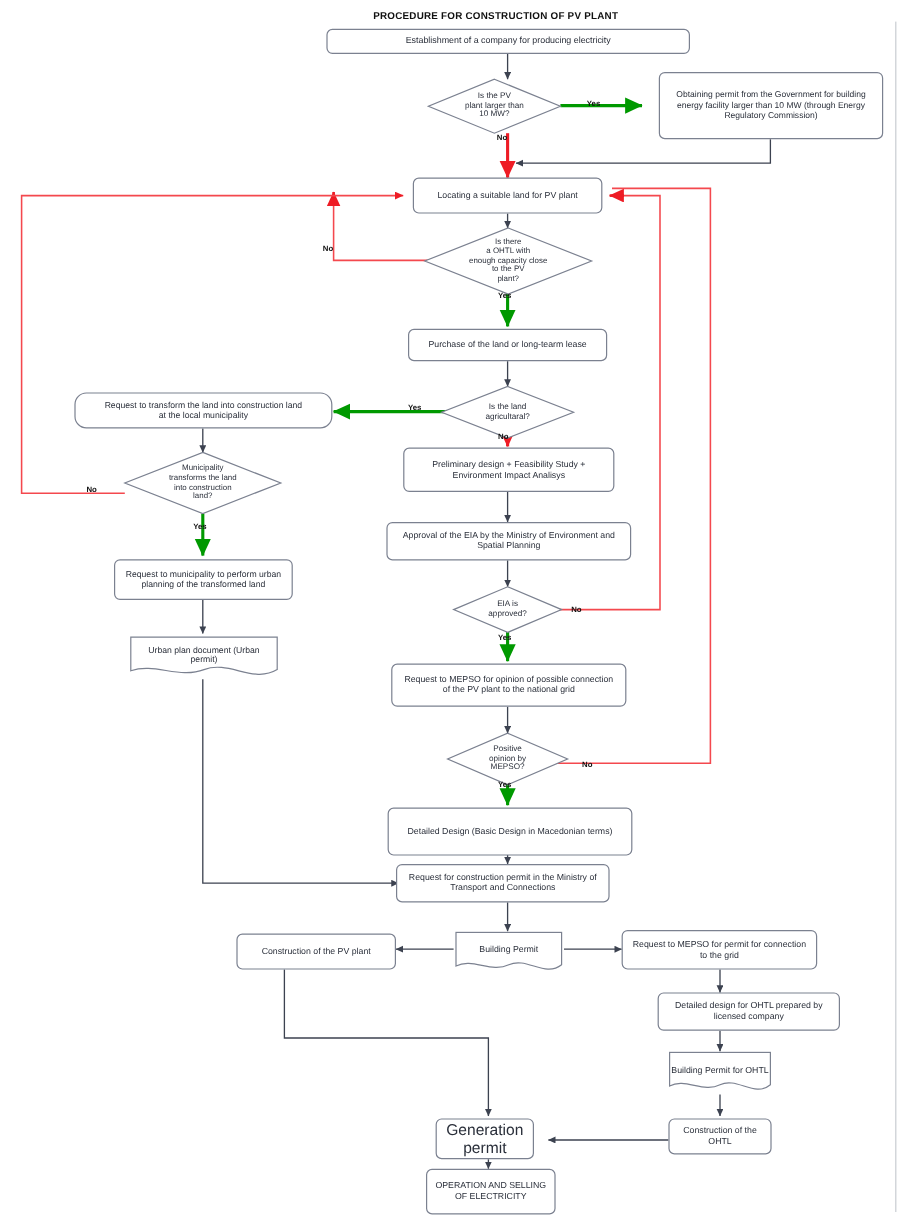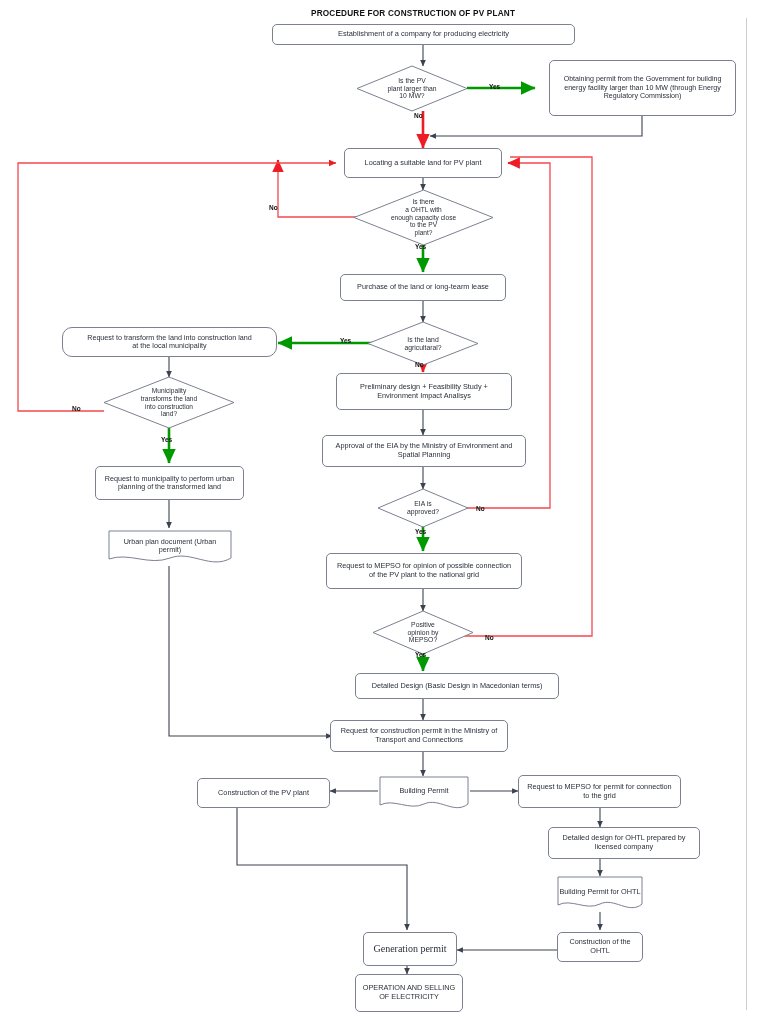--- a/index.html
+++ b/index.html
@@ -195,21 +195,21 @@
 
   <div class="dia" style="left:373px;top:611px;width:100px;height:43px;">
     <svg width="100" height="43">
         <polygon points="50,0 100,21.5 50,43 0,21.5" fill="#ffffff" stroke="#7b8190" stroke-width="1"></polygon>
       </svg>
     <div class="dtxt" style="font-size:6.8px;white-space:pre-line;">Positive
 opinion by
 MEPSO?</div>
   </div>
 
-  <div class="node proc" style="left:323px;top:673px;width:204px;height:26px;font-size:7.3px;padding:0 5px;margin-left:32px;">Detailed Design (Basic Design in Macedonian terms)</div>
+  <div class="node proc" style="left:323px;top:673px;width:204px;height:40px;font-size:7.3px;padding:0 5px;">Detailed Design (Basic Design in Macedonian terms)</div>
 
   <div class="node proc" style="left:330px;top:720px;width:178px;height:32px;font-size:7.3px;padding:0 5px;">Request for construction permit in the Ministry of Transport and Connections</div>
 
   <div class="doc" style="left:378px;top:776px;width:92px;height:37px;">
     <svg width="92" height="37" viewBox="0 0 92 37">
       <path d="M2,1 H90 V28 C76,39 61,21 46,28 C31,35 16,22 2,29 Z" fill="#ffffff" stroke="#7b8190" stroke-width="1"></path>
     </svg>
     <div class="dctxt" style="font-size:7.3px;top:5px;height:20px;">Building Permit</div>
   </div>
 
@@ -221,21 +221,21 @@
 
   <div class="doc" style="left:556px;top:876px;width:88px;height:37px;">
     <svg width="88" height="37" viewBox="0 0 88 37">
       <path d="M2,1 H86 V28 C73,39 58,21 44,28 C30,35 15,22 2,29 Z" fill="#ffffff" stroke="#7b8190" stroke-width="1"></path>
     </svg>
     <div class="dctxt" style="font-size:7.3px;top:4px;height:24px;">Building Permit for OHTL</div>
   </div>
 
   <div class="node proc" style="left:557px;top:932px;width:86px;height:30px;font-size:7.3px;padding:0 4px;">Construction of the OHTL</div>
 
-  <div class="node proc" style="left:363px;top:932px;width:94px;height:34px;font-size:10px;font-family:Liberation Serif, serif;">Generation permit</div>
+  <div class="node proc" style="left:363px;top:932px;width:82px;height:34px;font-size:13px;">Generation permit</div>
 
   <div class="node term" style="left:355px;top:974px;width:108px;height:38px;font-size:7.3px;padding:0 4px;">OPERATION AND SELLING OF ELECTRICITY</div>
 
   <div class="lbl" style="left:489px;top:83px;">Yes</div>
   <div class="lbl" style="left:414px;top:112px;">No</div>
   <div class="lbl" style="left:269px;top:204px;">No</div>
   <div class="lbl" style="left:415px;top:243px;">Yes</div>
   <div class="lbl" style="left:340px;top:337px;">Yes</div>
   <div class="lbl" style="left:415px;top:361px;">No</div>
   <div class="lbl" style="left:72px;top:405px;">No</div>

